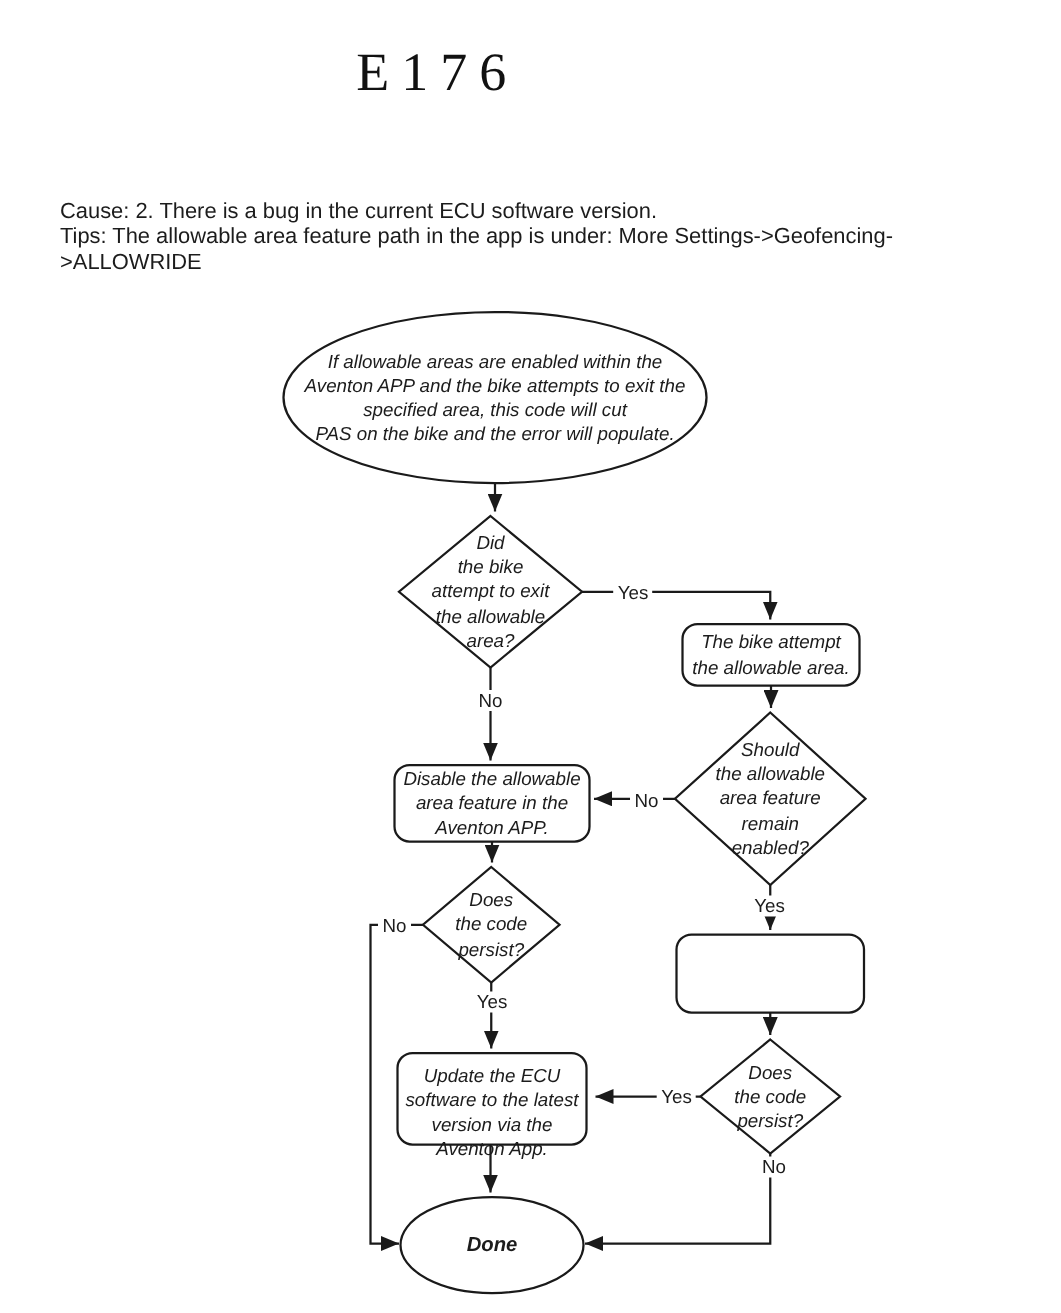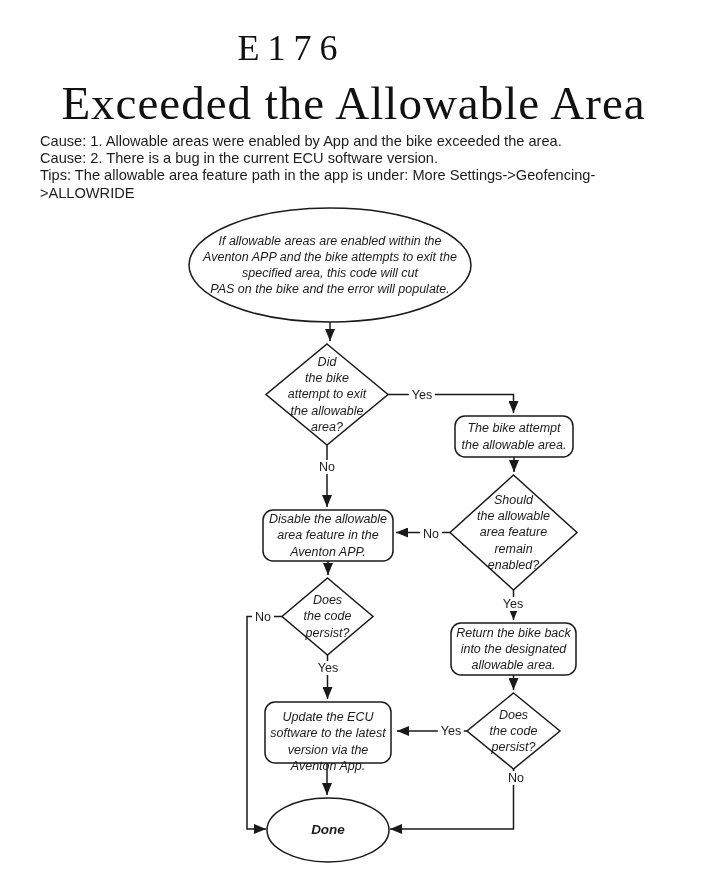--- a/index.html
+++ b/index.html
@@ -64,24 +64,22 @@
     white-space:nowrap;
     text-align:center;
   }
 </style>
 </head>
 <body>
 
 <div class="page">
 
   <h1 class="title-code">E176</h1>
-  <h2 class="title-name">Exceeded the Allowable Area</h2>
 
   <div class="notes">
-    <div class="note-line">Cause: 1. Allowable areas were enabled by App and the bike exceeded the area.</div>
     <div class="note-line">Cause: 2. There is a bug in the current ECU software version.</div>
     <div class="note-line">Tips: The allowable area feature path in the app is under: More Settings-&gt;Geofencing-</div>
     <div class="note-line">&gt;ALLOWRIDE</div>
   </div>
 
   <svg class="flow-svg" viewBox="0 0 707 875" xmlns="http://www.w3.org/2000/svg">
     <defs>
       <marker id="arrow" viewBox="0 0 12 10" markerWidth="12" markerHeight="10" refX="12" refY="5" orient="auto" markerUnits="userSpaceOnUse">
         <path d="M0,0 L12,5 L0,10 z" fill="#1a1a1a"></path>
       </marker>
@@ -132,23 +130,20 @@
 the allowable
 area feature
 remain
 enabled?</div>
   <div class="node node-r2">Disable the allowable
 area feature in the
 Aventon APP.</div>
   <div class="node node-d3">Does
 the code
 persist?</div>
-  <div class="node node-r3">Return the bike back
-into the designated
-allowable area.</div>
   <div class="node node-d4">Does
 the code
 persist?</div>
   <div class="node node-r4">Update the ECU
 software to the latest
 version via the
 Aventon App.</div>
   <div class="node node-done">Done</div>
 
   <span class="edge-label" style="left:422px;top:395px;">Yes</span>

